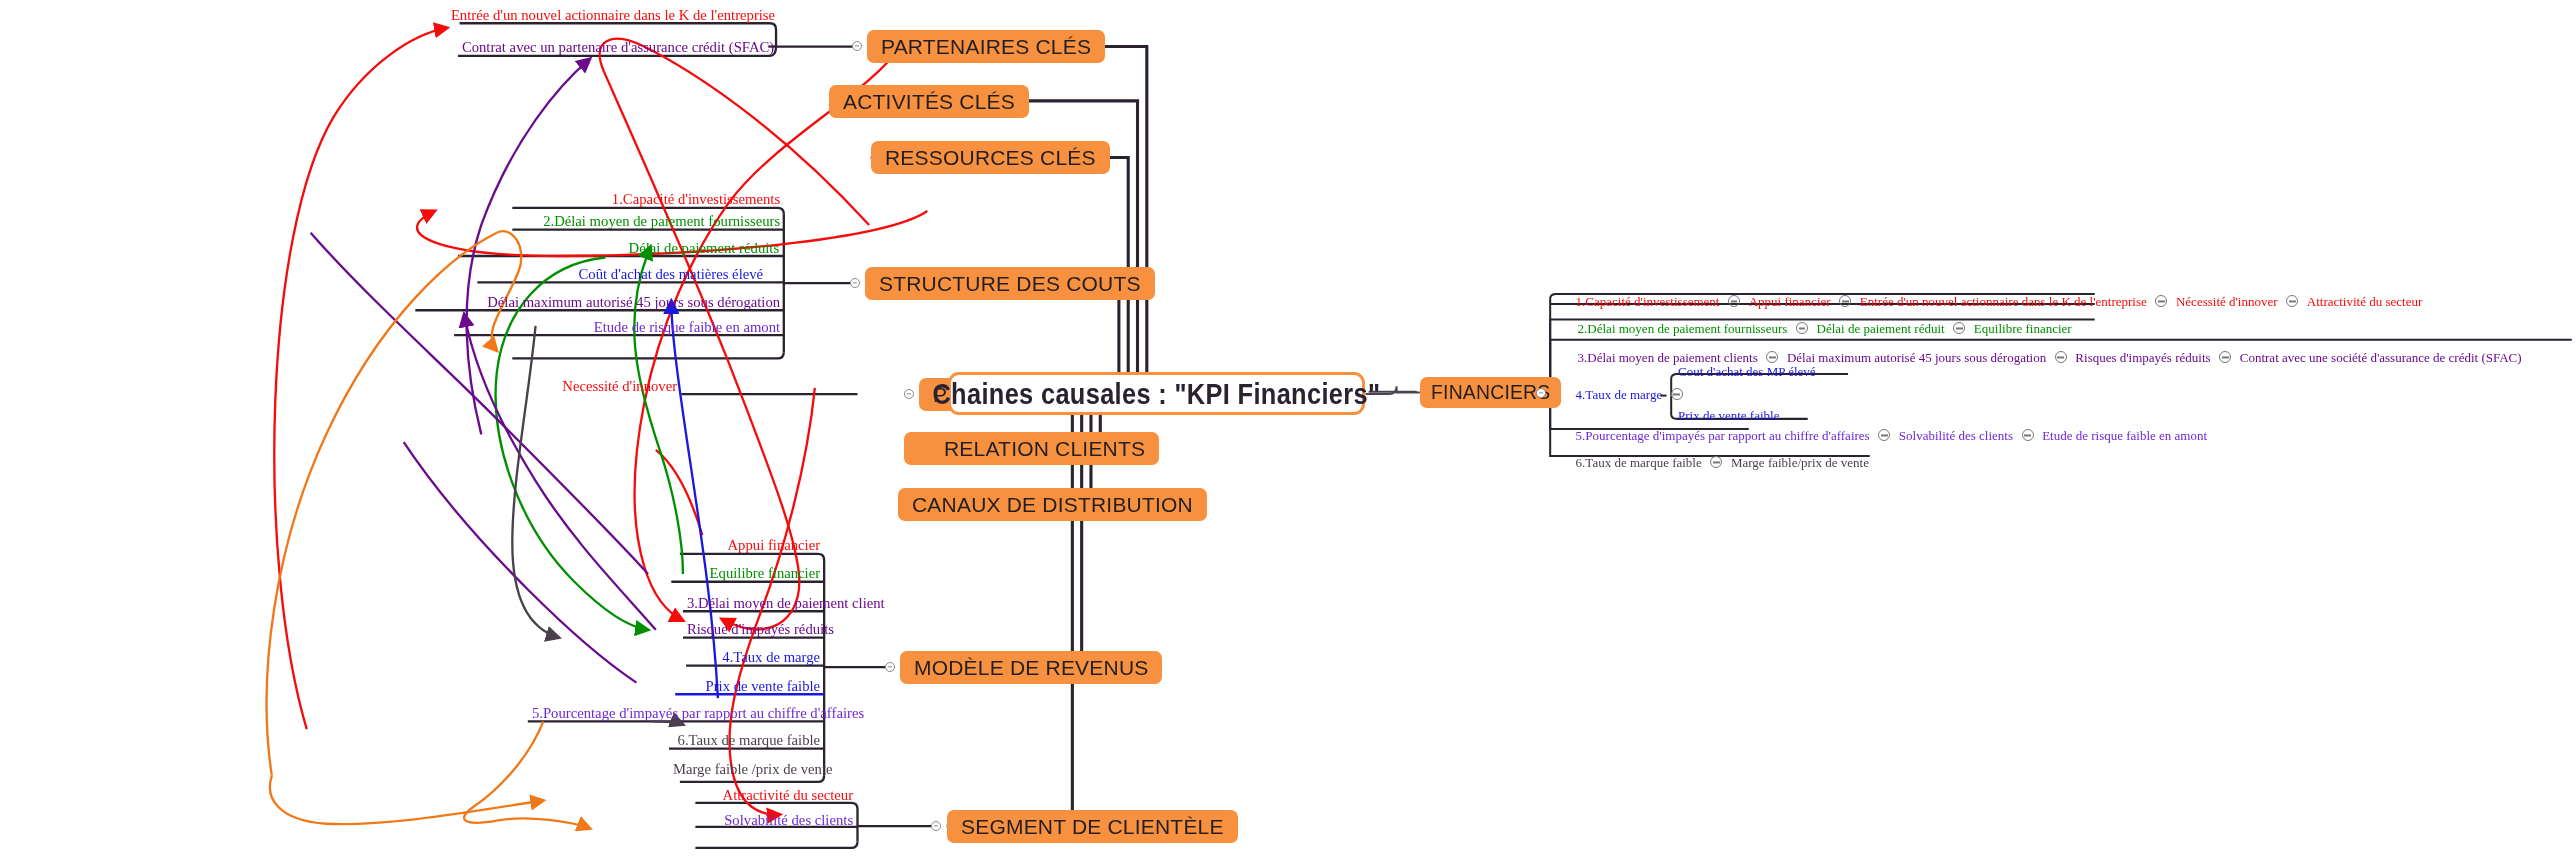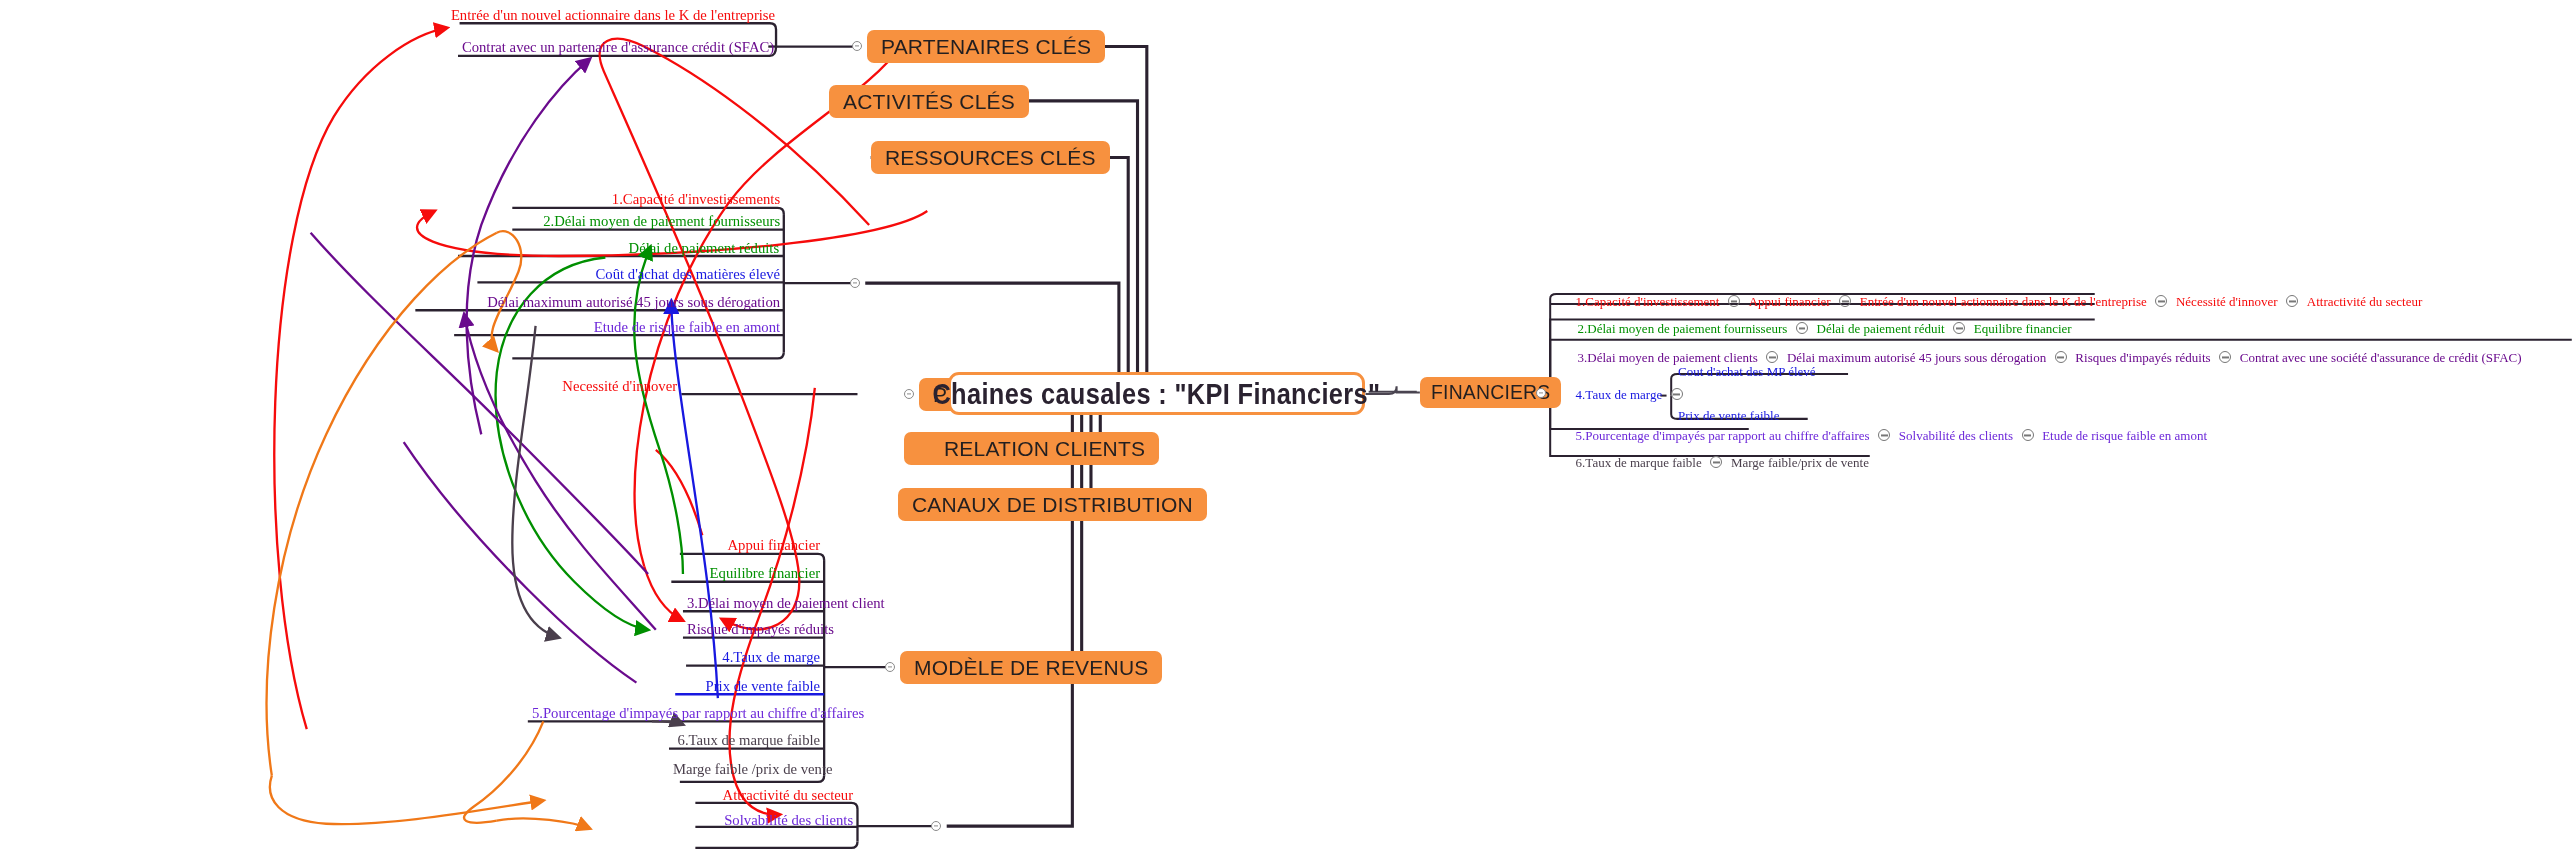--- a/index.html
+++ b/index.html
@@ -299,40 +299,46 @@
   <div class="collapse-dot" style="left:852px; top:41px;"></div>
 
   <div class="node bmc" style="left:829px; top:85px;">
     <span>ACTIVITÉS CLÉS</span>
   </div>
 
   <div class="node bmc" style="left:871px; top:141px;">
     <span>RESSOURCES CLÉS</span>
   </div>
 
+  <div class="node bmc" style="left:865px; top:267px;">
+    <span>STRUCTURE DES COUTS</span>
+  </div>
   <div class="collapse-dot" style="left:850px; top:278px;"></div>
 
   <div class="node bmc" style="left:919px; top:378px;">
     <span>PROPOSITION DE VALEUR</span>
   </div>
   <div class="collapse-dot" style="left:904px; top:389px;"></div>
 
   <div class="node bmc" style="left:904px; top:432px;padding-left:40px;">
     <span>RELATION CLIENTS</span>
   </div>
 
   <div class="node bmc" style="left:898px; top:488px;">
     <span>CANAUX DE DISTRIBUTION</span>
   </div>
 
   <div class="node bmc" style="left:900px; top:651px;">
     <span>MODÈLE DE REVENUS</span>
   </div>
   <div class="collapse-dot" style="left:885px; top:662px;"></div>
 
+  <div class="node bmc" style="left:947px; top:810px;">
+    <span>SEGMENT DE CLIENTÈLE</span>
+  </div>
   <div class="collapse-dot" style="left:931px; top:821px;"></div>
 
   <div class="center-node" style="left:948px; top:372px; width:417px; height:43px;">
     <span>Chaines causales : "KPI Financiers"</span>
   </div>
 
   <div class="node financiers" style="left:1420px; top:377px;">
     <span>FINANCIERS</span>
   </div>
   <div class="collapse-dot" style="left:1536px; top:388px;"></div>
@@ -346,21 +352,21 @@
 
   <div class="leaf c-red nb" style="left:512px; top:192px; width:272px;">
     <span>1.Capacité d'investissements</span>
   </div>
   <div class="leaf c-green nb" style="left:458px; top:214px; width:326px;">
     <span>2.Délai moyen de paiement fournisseurs</span>
   </div>
   <div class="leaf c-green nb" style="left:477px; top:241px; width:306px;">
     <span>Délai de paiement réduits</span>
   </div>
-  <div class="leaf c-blue nb" style="left:415px; top:267px; width:369px;">
+  <div class="leaf c-blue nb" style="left:398px; top:267px; width:369px;">
     <span>Coût d'achat des matières élevé</span>
   </div>
   <div class="leaf c-violet nb" style="left:388px; top:295px; width:396px;">
     <span>Délai maximum autorisé 45 jours sous dérogation</span>
   </div>
   <div class="leaf c-orange nb" style="left:454px; top:320px; width:330px;">
     <span>Etude de risque faible en amont</span>
   </div>
 
   <div class="leaf c-red nb" style="left:543px; top:379px; width:138px;">

